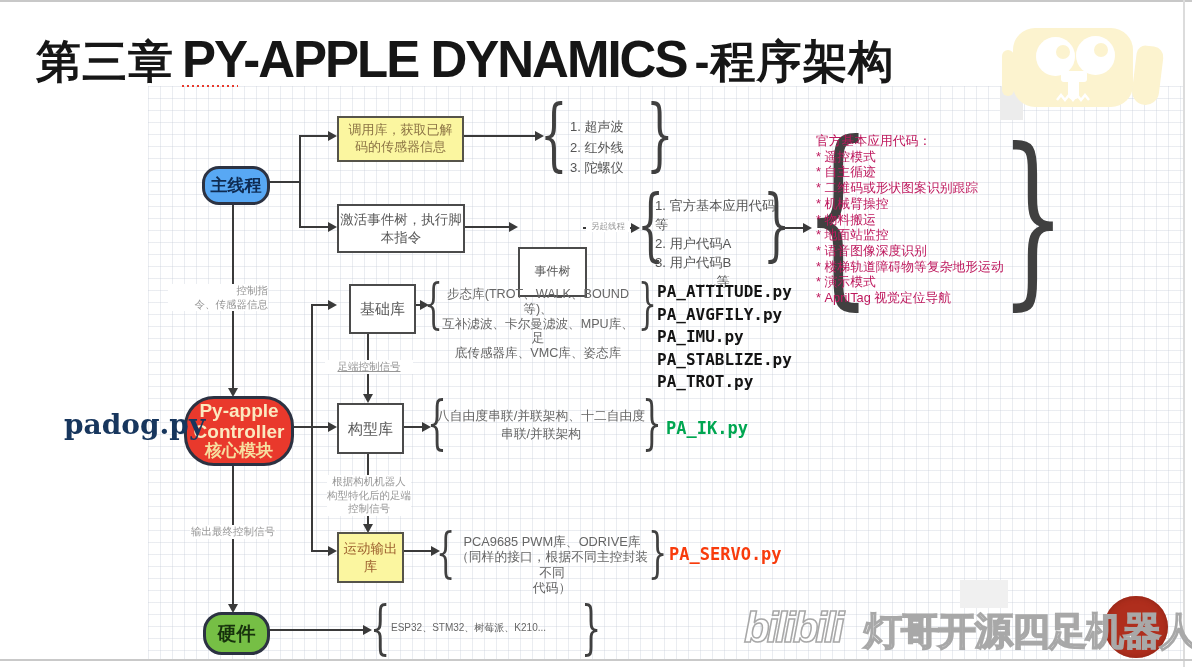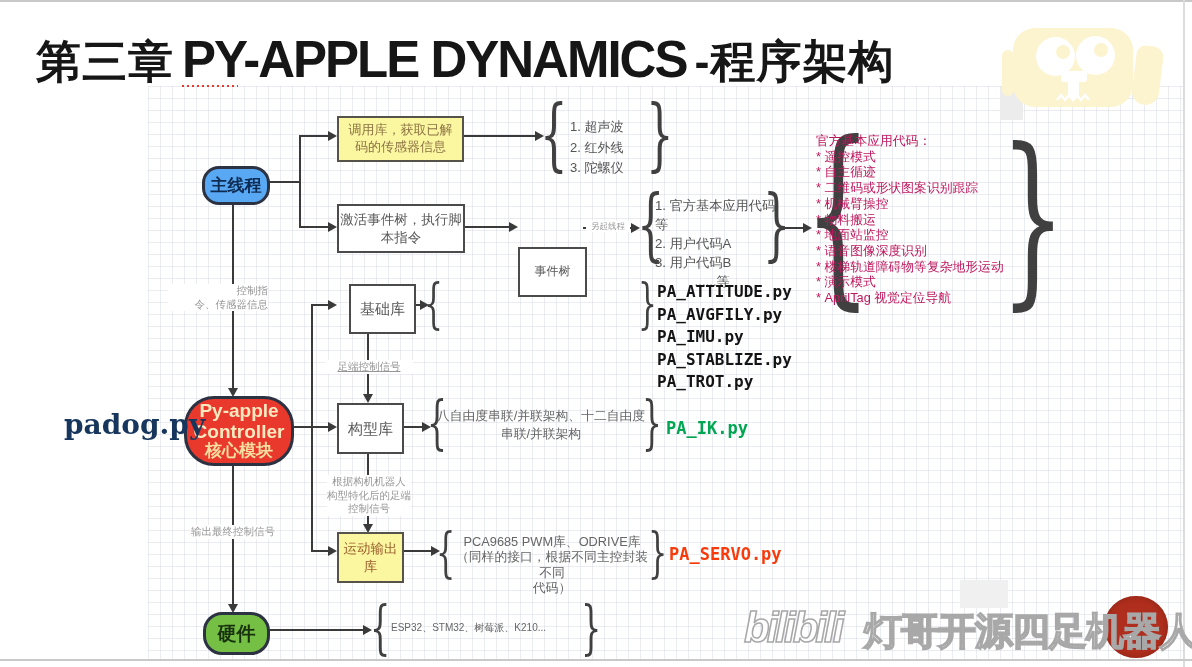--- a/index.html
+++ b/index.html
@@ -240,20 +240,23 @@
 * 遥控模式
 * 自主循迹
 * 二维码或形状图案识别跟踪
 * 机械臂操控
 * 物料搬运
 * 地面站监控
 * 语音图像深度识别
 * 楼梯轨道障碍物等复杂地形运动
 * 演示模式
 * AprilTag 视觉定位导航</div>
+  <div class="tlist" id="t-baselibs">步态库(TROT、WALK、BOUND等)、
+互补滤波、卡尔曼滤波、MPU库、足
+底传感器库、VMC库、姿态库</div>
   <div class="tlist" id="t-pafiles">PA_ATTITUDE.py
 PA_AVGFILY.py
 PA_IMU.py
 PA_STABLIZE.py
 PA_TROT.py</div>
   <div class="tlist" id="t-archs">八自由度串联/并联架构、十二自由度
 串联/并联架构</div>
   <div class="tlist" id="t-motion">PCA9685 PWM库、ODRIVE库
 （同样的接口，根据不同主控封装不同
 代码）</div>

